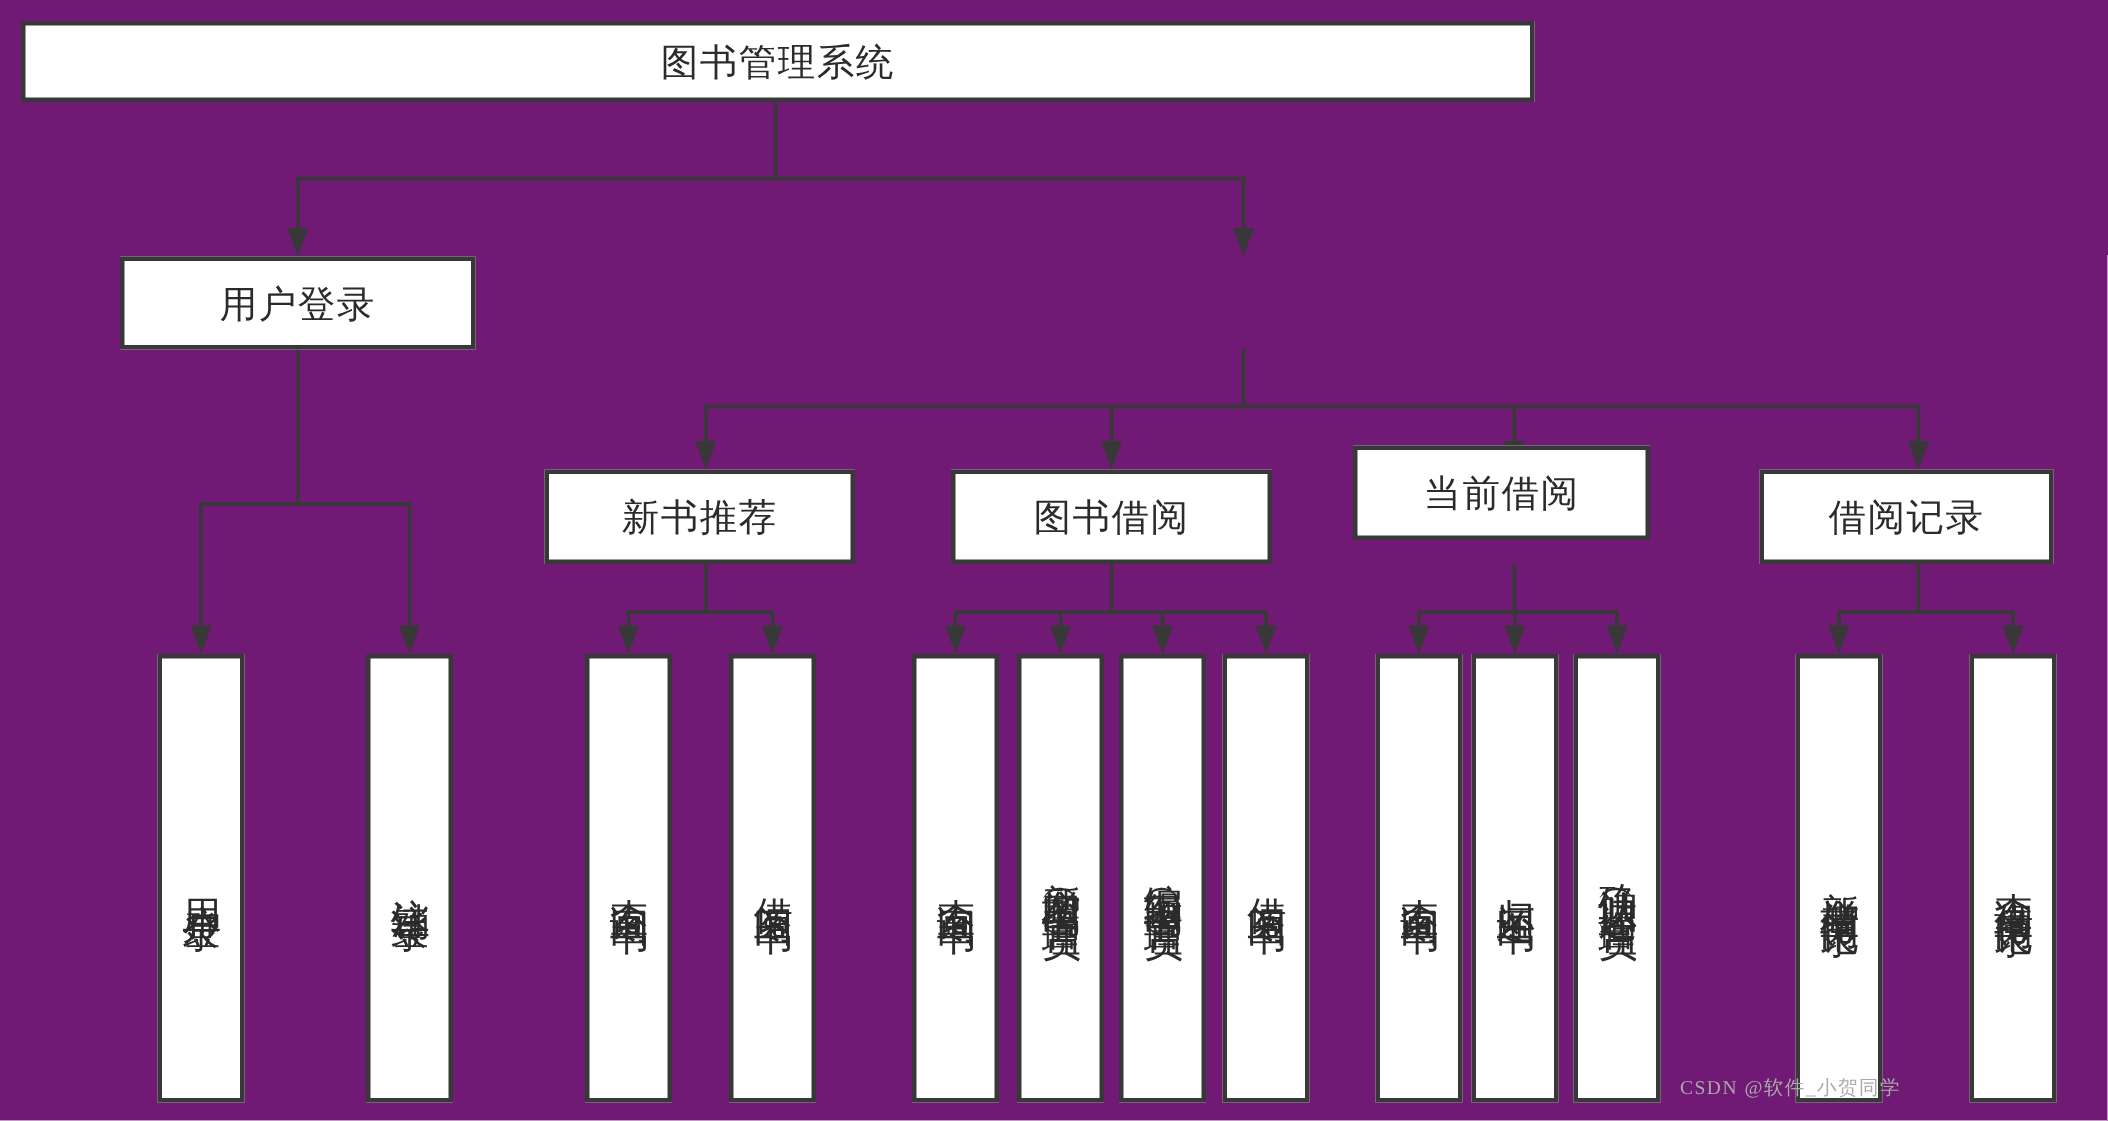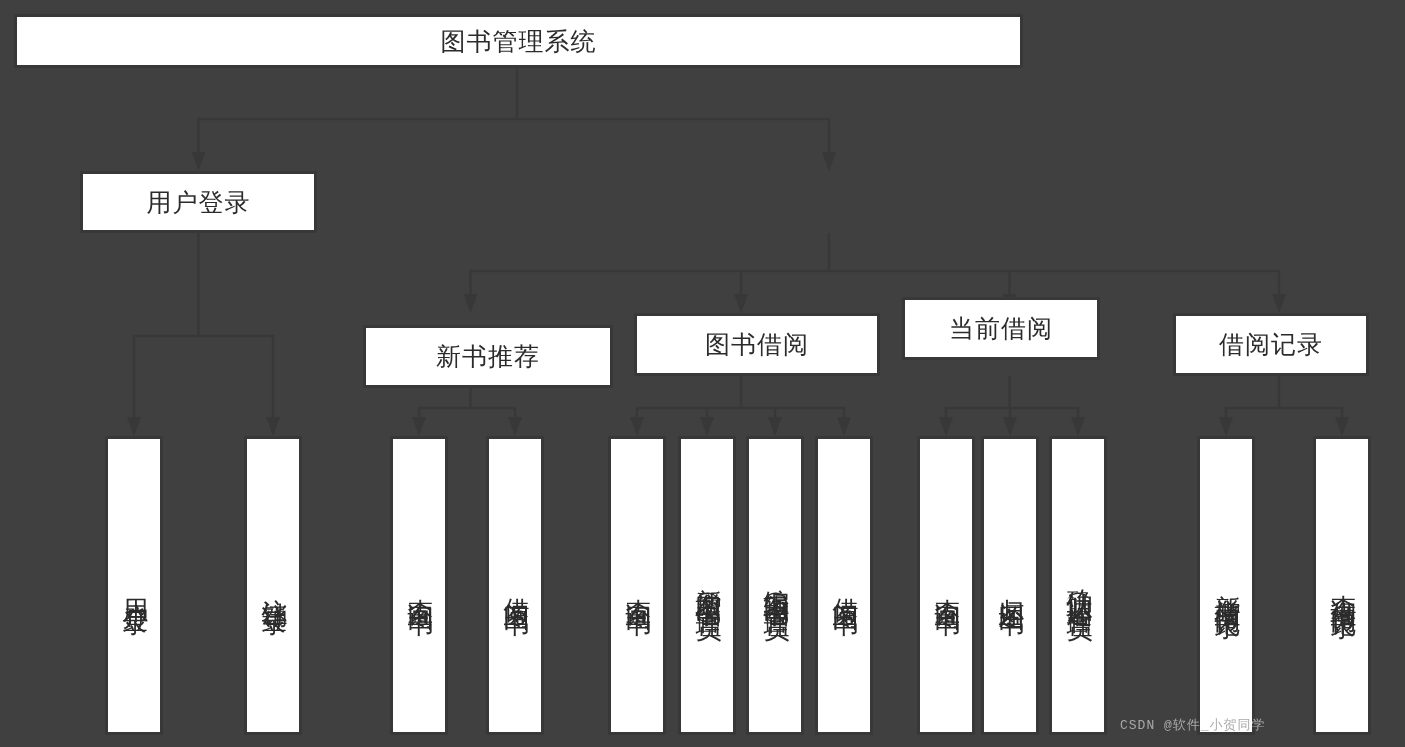--- a/index.html
+++ b/index.html
@@ -1,19 +1,19 @@
 <!DOCTYPE html>
 <html><head>
 <meta charset="utf-8">
 <title>图书管理系统</title>
 <style>
   html,body{margin:0;padding:0;background:#ffffff;}
   .canvas{
-    position:relative;width:1405px;height:747px;background:#404040;overflow:hidden;
-    font-family:Liberation Mono, monospace;color:#2b2b2b;
+    position:relative;width:1405px;height:747px;background:#701a75;overflow:hidden;
+    font-family:Liberation Serif, serif;color:#2b2b2b;
   }
   .connectors{position:absolute;left:0;top:0;z-index:1;}
   .node{
     position:absolute;box-sizing:border-box;background:#ffffff;
     border:3px solid #383838;display:flex;align-items:center;justify-content:center;
     z-index:2;
   }
   .node-h{font-size:25px;letter-spacing:1px;white-space:nowrap;}
   .node-v{width:58px;top:436px;height:299px;}
   .node-v .vtext{
@@ -83,24 +83,24 @@
   </svg>
 
   <div class="node node-h" style="left:14px;top:14px;width:1009px;height:54px">
     <span>图书管理系统</span>
   </div>
 
   <div class="node node-h" style="left:80px;top:171px;width:237px;height:62px">
     <span>用户登录</span>
   </div>
 
-  <div class="node node-h" style="left:363px;top:325px;width:250px;height:63px">
+  <div class="node node-h" style="left:363px;top:313px;width:207px;height:63px">
     <span>新书推荐</span>
   </div>
-  <div class="node node-h" style="left:634px;top:313px;width:246px;height:63px">
+  <div class="node node-h" style="left:634px;top:313px;width:214px;height:63px">
     <span>图书借阅</span>
   </div>
   <div class="node node-h" style="left:902px;top:297px;width:198px;height:63px">
     <span>当前借阅</span>
   </div>
   <div class="node node-h" style="left:1173px;top:313px;width:196px;height:63px">
     <span>借阅记录</span>
   </div>
 
   <div class="node node-v" style="left:105px">

